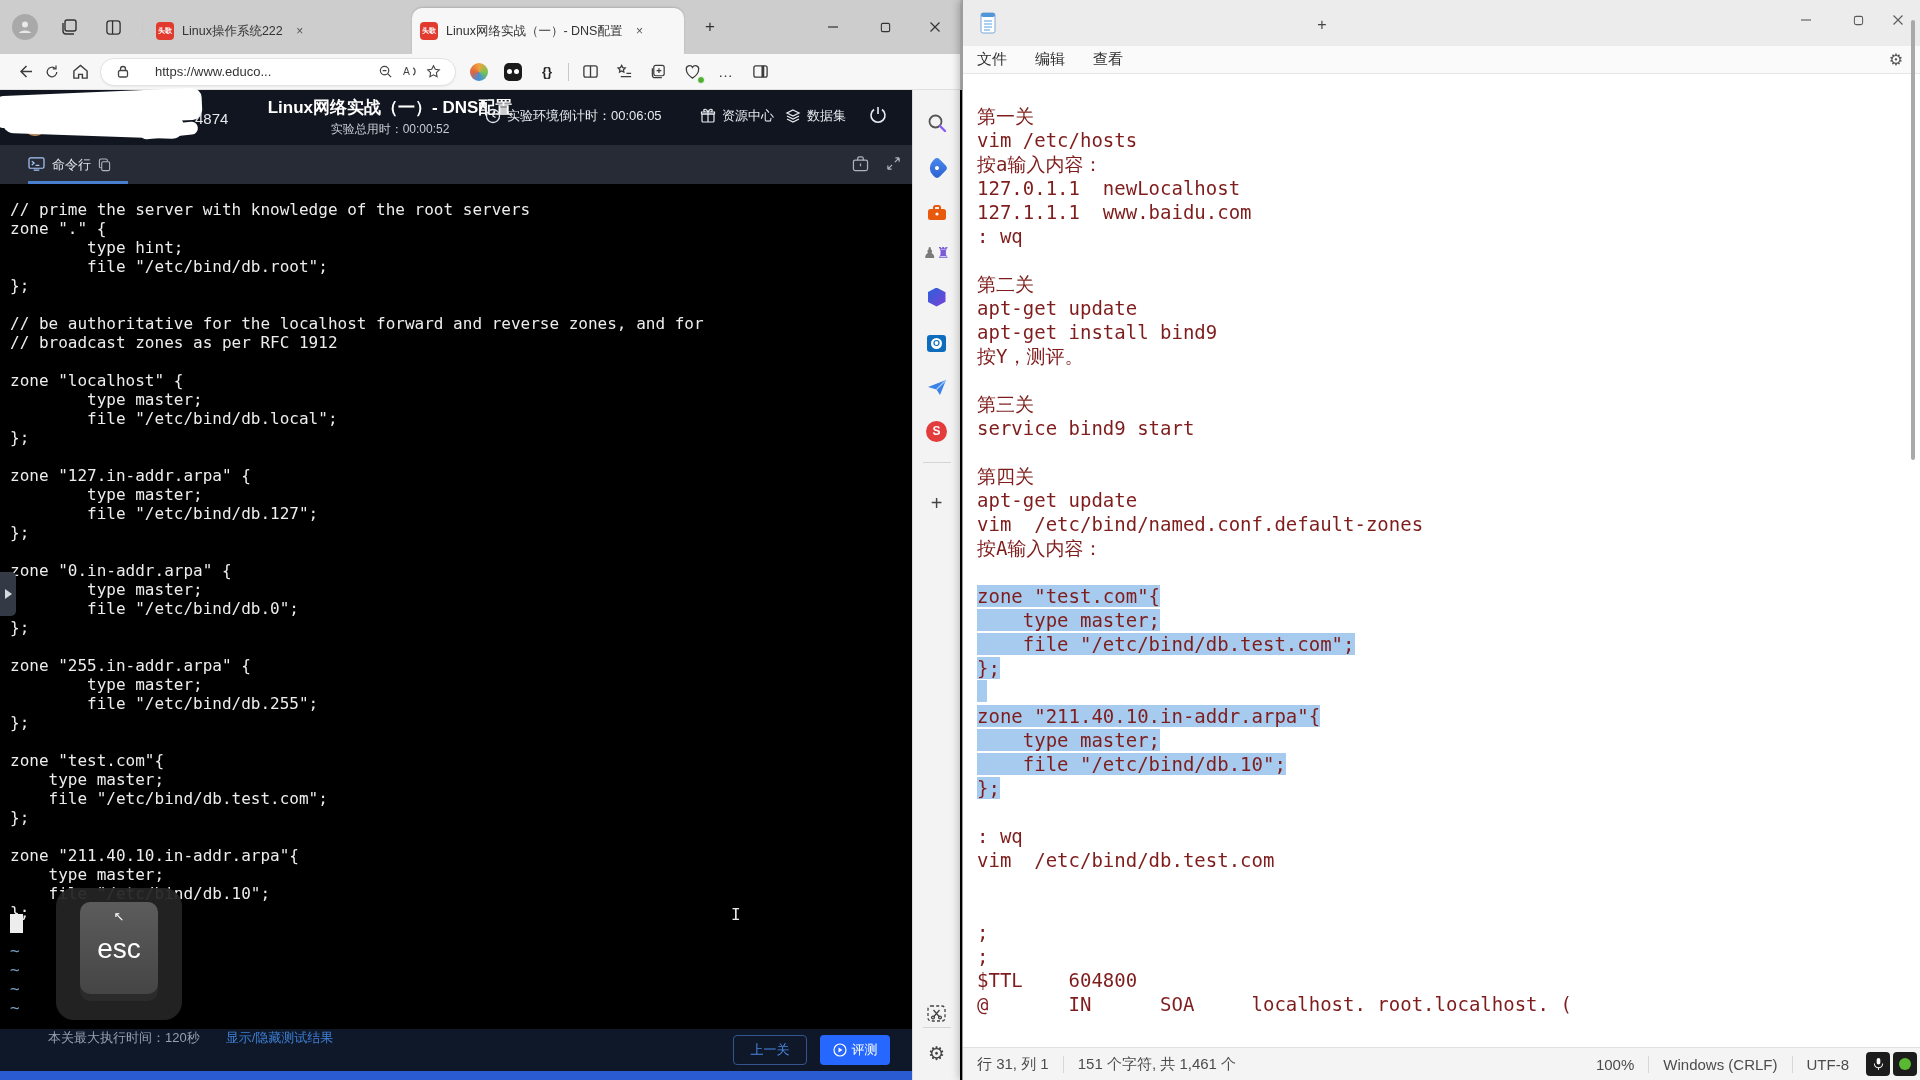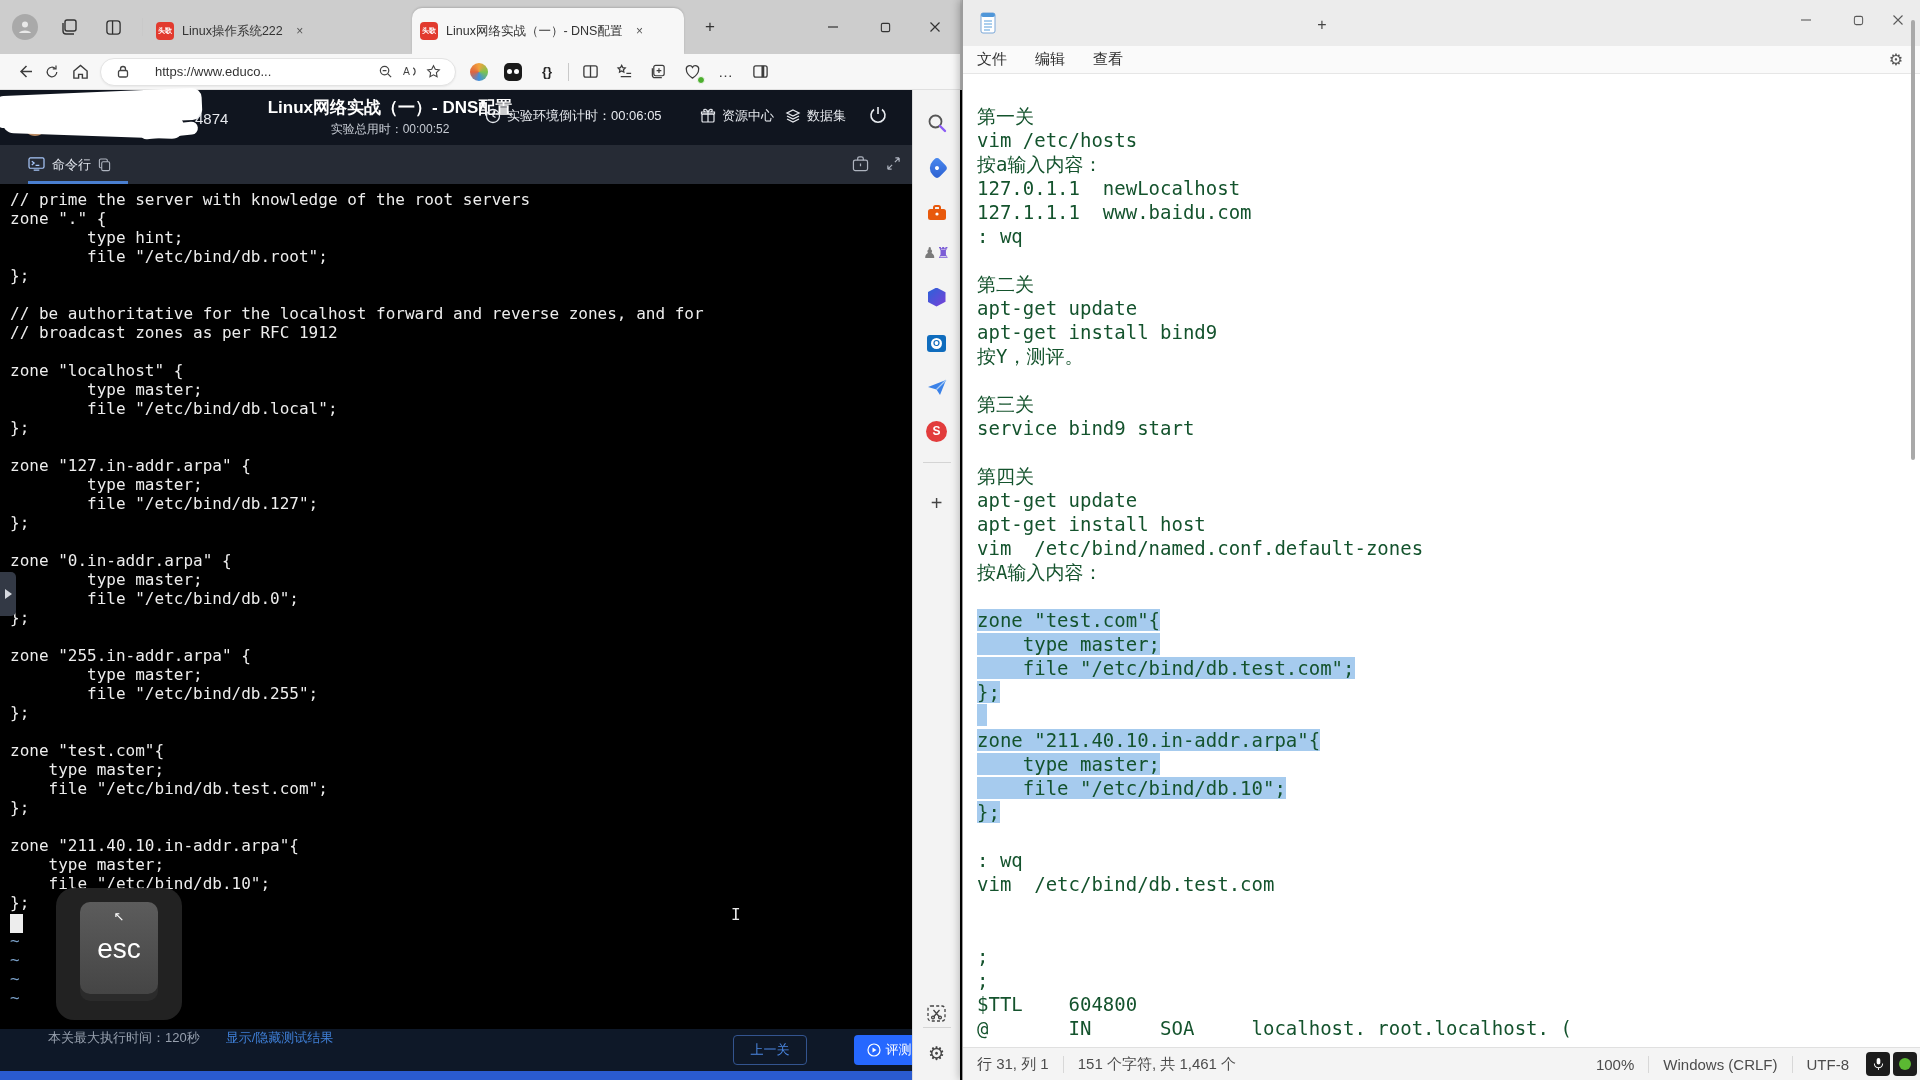--- a/index.html
+++ b/index.html
@@ -29,53 +29,53 @@
 #page{position:absolute;left:0;top:90px;width:1045px;height:990px;background:#000}
 #edu-header{position:absolute;left:0;top:0;width:912px;height:55px;background:#10151f}
 #edu-title{position:absolute;left:240px;top:7px;width:300px;text-align:center;color:#fff}
 #edu-title .t1{font-size:17px;font-weight:bold;line-height:22px}
 #edu-title .t2{font-size:12px;color:#c7ccd4;line-height:16px;margin-top:2px}
 .hdr-item{position:absolute;display:flex;align-items:center;gap:6px;color:#e7eaef;font-size:13px;top:17px}
 .scribble{position:absolute;background:#fff}
 #edu-tabbar{position:absolute;left:0;top:55px;width:912px;height:39px;background:#262b35}
 #cmd-tab{position:absolute;left:28px;top:0;height:39px;display:flex;align-items:center;gap:7px;color:#dfe3ea;font-size:13px}
 #cmd-underline{position:absolute;left:28px;top:36px;width:100px;height:3px;background:#4a7fd0}
-#terminal{position:absolute;left:0;top:94px;width:912px;height:845px;background:#000;overflow:hidden;padding:6px 0 0 10px}
+#terminal{position:absolute;left:0;top:94px;width:912px;height:845px;background:#000;overflow:hidden;padding:16px 0 0 10px}
 .tline{white-space:pre;font:16px/19px "DejaVu Sans Mono","Liberation Mono",monospace;color:#ededed;height:19px}
 .tline.tilde{color:#7aa0c8}
 #cursor{position:absolute;left:10px;top:824px;width:13px;height:19px;background:#ededed}
 #panel-expander{position:absolute;left:0;top:482px;width:16px;height:44px;background:#333945;color:#d6d9df;border-radius:0 5px 5px 0;display:flex;align-items:center;justify-content:center}
 #esc-overlay{position:absolute;left:56px;top:798px;width:126px;height:132px;background:rgba(36,36,36,.94);border-radius:18px}
 #esc-key{position:absolute;left:24px;top:14px;width:78px;height:92px;background:linear-gradient(#5c5c5c,#454545);border-radius:10px;box-shadow:0 7px 0 #2b2b2b;color:#fff;text-align:center}
 #esc-key .arr{font-size:13px;line-height:30px;display:block}
 #esc-key .lbl{font-size:28px;line-height:34px;display:block}
 #edu-bottombar{position:absolute;left:0;top:939px;width:912px;height:42px;background:#0e1828;display:flex;}
 #edu-bottombar .info{color:#97a0ae;font-size:13px;margin-left:48px;white-space:pre}
 #edu-bottombar .link{color:#3f7fd6;font-size:13px;margin-left:26px}
 #btn-prev{position:absolute;left:733px;top:6px;width:74px;height:30px;border:1px solid #33548f;border-radius:4px;color:#4a86e0;font-size:13px;display:flex;align-items:center;justify-content:center}
-#btn-eval{position:absolute;left:854px;top:6px;width:70px;height:30px;background:#2668ff;border-radius:4px;color:#fff;font-size:13px;display:flex;align-items:center;justify-content:center;gap:5px}
+#btn-eval{position:absolute;left:820px;top:6px;width:70px;height:30px;background:#2668ff;border-radius:4px;color:#fff;font-size:13px;display:flex;align-items:center;justify-content:center;gap:5px}
 #bottom-strip{position:absolute;left:0;top:981px;width:912px;height:9px;background:#2a5bd0}
 #ibeam{position:absolute;left:731px;top:815px;color:#e8e8e8;font:16px "DejaVu Sans Mono",monospace}
 
 
 #edge-sidebar{position:absolute;left:912px;top:90px;width:48px;height:990px;background:#f3f3f3;border-left:1px solid #dcdcdc}
 .sb-ic{position:absolute;left:50%;transform:translateX(-50%);width:30px;height:30px;display:flex;align-items:center;justify-content:center}
 .sb-div{position:absolute;left:10px;width:28px;height:1px;background:#d4d4d4}
 
 
 #notepad{position:absolute;left:962px;top:0;width:958px;height:1080px;background:#ececec;border-left:1px solid #9c9c9c;box-shadow:-3px 0 8px rgba(0,0,0,.25)}
 #np-titlebar{position:absolute;left:0;top:0;width:958px;height:46px}
 #np-tab{position:absolute;left:52px;top:7px;width:278px;height:34px;background:#fafafa;border-radius:8px 8px 0 0;display:flex;align-items:center;padding:0 12px;font-size:14px;color:#333;box-shadow:0 0 2px rgba(0,0,0,.12)}
 #np-tab .dot{width:7px;height:7px;border-radius:50%;background:#5a5a5a;margin-left:auto}
 .np-ctrl{position:absolute;top:0;width:46px;height:40px;display:flex;align-items:center;justify-content:center;color:#5a5a5a}
 #np-menubar{position:absolute;left:0;top:46px;width:958px;height:28px;background:#fafafa;display:flex;align-items:center;border-bottom:1px solid #e6e6e6}
 .menu-item{font-size:15px;color:#2f2f2f;padding:0 14px}
 #np-gear{margin-left:auto;margin-right:18px;color:#555;font-size:16px}
 #np-content{position:absolute;left:0;top:74px;width:958px;height:973px;background:#fff;overflow:hidden;padding:30px 0 0 14px}
-.nline{white-space:pre;font:19px/24px "DejaVu Sans Mono","Liberation Mono",monospace;color:#14532d;height:24px}
+.nline{white-space:pre;font:19px/24px "DejaVu Sans Mono","Liberation Mono",monospace;color:#7f1d1d;height:24px}
 .nline .sel{background:#a6cbee}
 .nline .sel-empty{display:inline-block;width:10px;height:22px;background:#a6cbee}
 #np-scroll{position:absolute;right:5px;top:20px;width:4px;height:440px;background:#a9a9a9;border-radius:2px}
 #np-statusbar{position:absolute;left:0;top:1047px;width:958px;height:33px;background:#f4f4f4;border-top:1px solid #e0e0e0;display:flex;align-items:center;font-size:15px;color:#4c4c4c}
 .st-item{padding:0 14px;white-space:nowrap}
 .st-div{width:1px;height:17px;background:#d8d8d8}
 .tray{width:24px;height:24px;background:#1c1c1c;border-radius:4px;display:flex;align-items:center;justify-content:center;margin-left:3px}
 </style>
 </head>
 <body>
@@ -479,21 +479,20 @@
         <div class="nline"><span>第二关</span></div>
         <div class="nline"><span>apt-get update</span></div>
         <div class="nline"><span>apt-get install bind9</span></div>
         <div class="nline"><span>按Y，测评。</span></div>
         <div class="nline"><span></span></div>
         <div class="nline"><span>第三关</span></div>
         <div class="nline"><span>service bind9 start</span></div>
         <div class="nline"><span></span></div>
         <div class="nline"><span>第四关</span></div>
         <div class="nline"><span>apt-get update</span></div>
-        <div class="nline"><span>apt-get install host</span></div>
         <div class="nline"><span>vim  /etc/bind/named.conf.default-zones</span></div>
         <div class="nline"><span>按A输入内容：</span></div>
         <div class="nline"><span></span></div>
         <div class="nline"><span class="sel">zone "test.com"{</span></div>
         <div class="nline"><span class="sel">    type master;</span></div>
         <div class="nline"><span class="sel">    file "/etc/bind/db.test.com";</span></div>
         <div class="nline"><span class="sel">};</span></div>
         <div class="nline"><span class="sel-empty"></span></div>
         <div class="nline"><span class="sel">zone "211.40.10.in-addr.arpa"{</span></div>
         <div class="nline"><span class="sel">    type master;</span></div>

